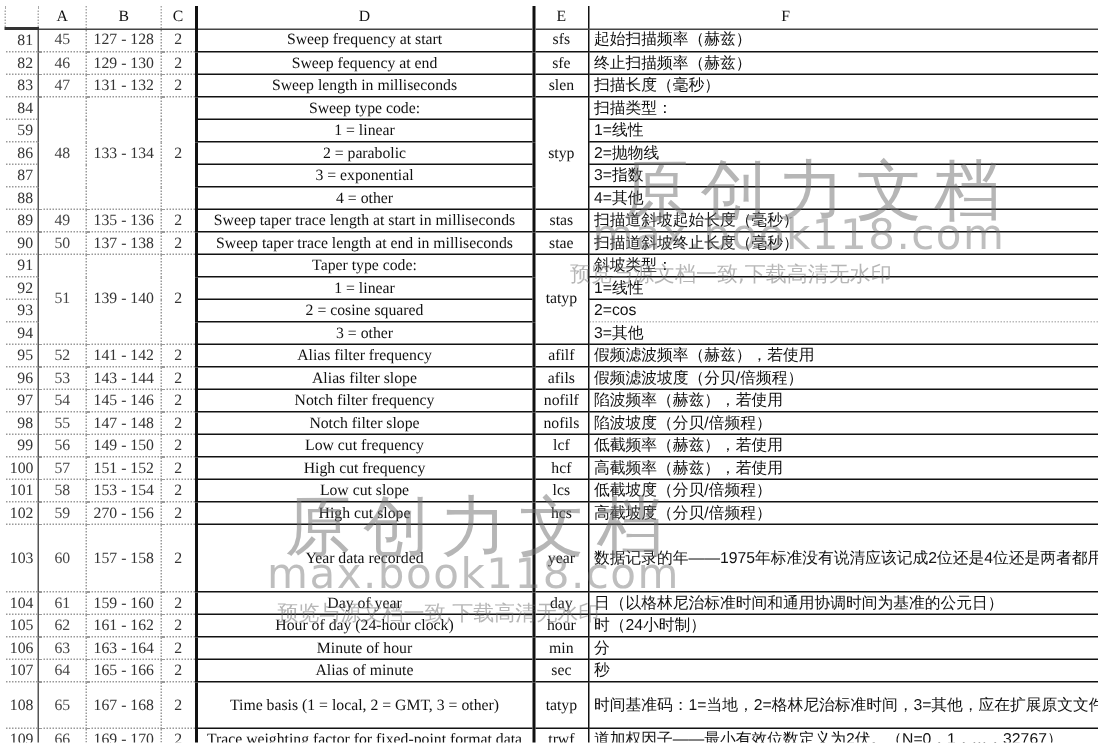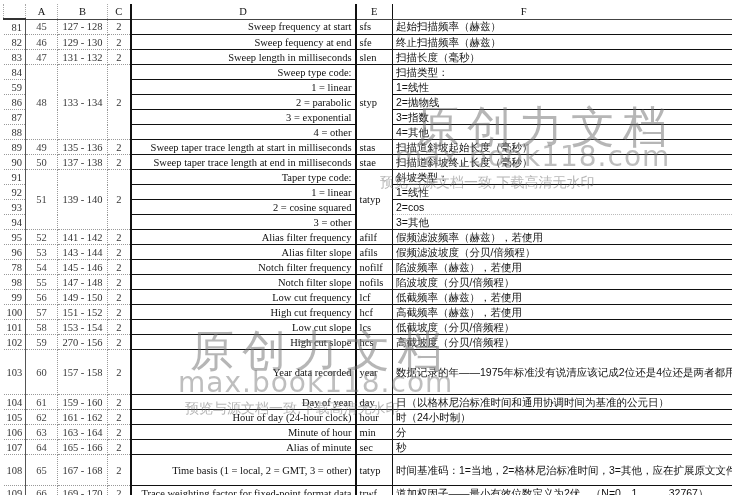--- a/index.html
+++ b/index.html
@@ -5,22 +5,22 @@
   html, body { margin:0; padding:0; background:#ffffff; }
   body { width:734px; height:495px; overflow:hidden; position:relative;
          font-family: "Liberation Serif", "DejaVu Serif", serif; color:#111; }
   table.sheet { position:absolute; left:3px; top:4px; border-collapse:collapse; table-layout:fixed; width:728px; }
   table.sheet td, table.sheet th { padding:0 3px; font-size:10.5px; line-height:13px; height:14px;
       white-space:nowrap; overflow:hidden; vertical-align:middle; }
   th { font-weight:normal; text-align:center; border-bottom:1px solid #444; border-left:1px dotted #aaa; }
   td.rn { text-align:right; color:#333; border-right:1px solid #555; border-bottom:1px dotted #999; padding-right:3px; vertical-align:bottom;margin-left:20px; }
   td.a, td.b, td.c { text-align:center; color:#333; border-right:1px dotted #999; border-bottom:1px dotted #999; }
   td.a { color:#444; }
-  td.d { border-left:2px solid #111; border-right:2px solid #111; border-bottom:1px solid #111; text-align:right; }
-  td.e { text-align:left; border-right:1px solid #111; border-bottom:1px solid #111; }
+  td.d { border-left:2px solid #111; border-right:2px solid #111; border-bottom:1px solid #111; text-align:center; }
+  td.e { text-align:center; border-right:1px solid #111; border-bottom:1px solid #111; }
   td.f { text-align:left; border-bottom:1px solid #111; font-family:Liberation Sans, sans-serif; font-size:10px; }
   td.fx { border-bottom:1px dotted #bbb; }
   td.wrap { white-space:normal; line-height:14px; }
   .wm { position:absolute; color:rgba(120,120,120,0.55); pointer-events:none; font-family:"DejaVu Sans", sans-serif; white-space:nowrap; }
   .wm.big { font-size:44px; letter-spacing:8px; font-weight:normal; color:rgba(110,110,110,0.5); }
   .wm.url { font-size:28px; letter-spacing:1px; color:rgba(110,110,110,0.45); }
   .wm.small { font-size:14px; color:rgba(110,110,110,0.5); }
 </style>
 </head>
 <body>
@@ -167,21 +167,21 @@
       <td class="rn">96</td>
       <td class="a">53</td>
       <td class="b">143 - 144</td>
       <td class="c">2</td>
       <td class="d">Alias filter slope</td>
       <td class="e">afils</td>
       <td class="f">假频滤波坡度（分贝/倍频程）</td>
     </tr>
 
     <tr>
-      <td class="rn">78</td>
+      <td class="rn">97</td>
       <td class="a">54</td>
       <td class="b">145 - 146</td>
       <td class="c">2</td>
       <td class="d">Notch filter frequency</td>
       <td class="e">nofilf</td>
       <td class="f">陷波频率（赫兹），若使用</td>
     </tr>
 
     <tr>
       <td class="rn">98</td>

